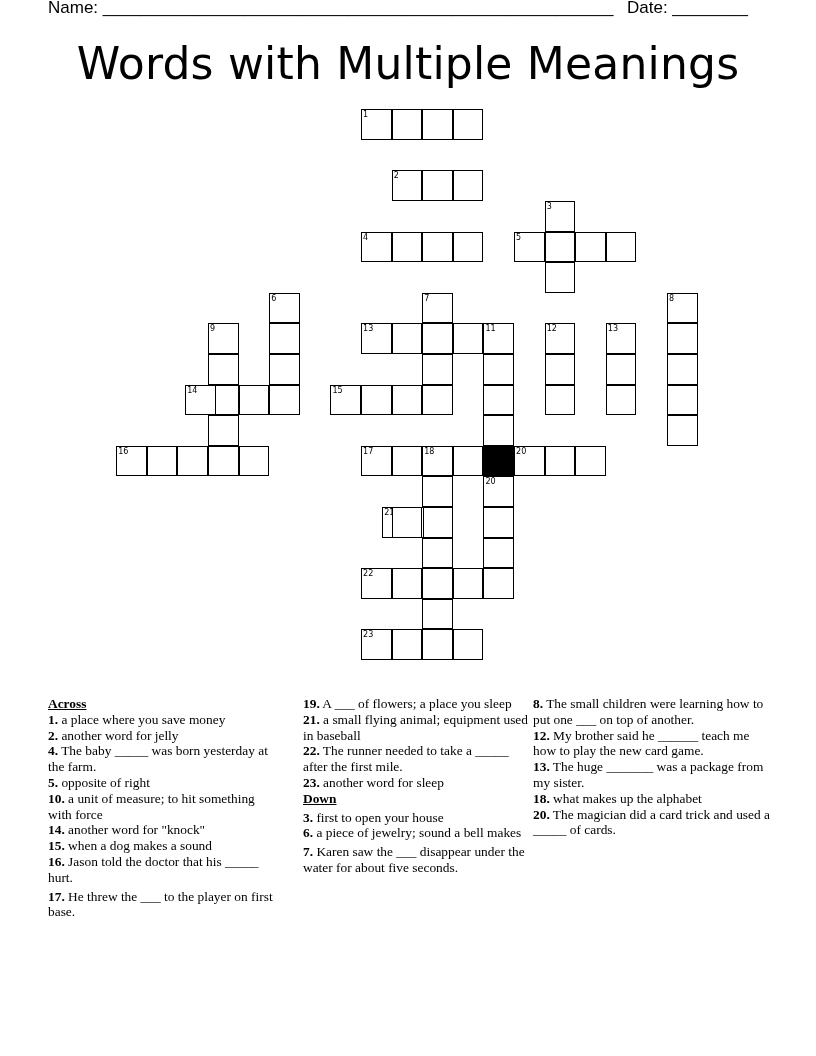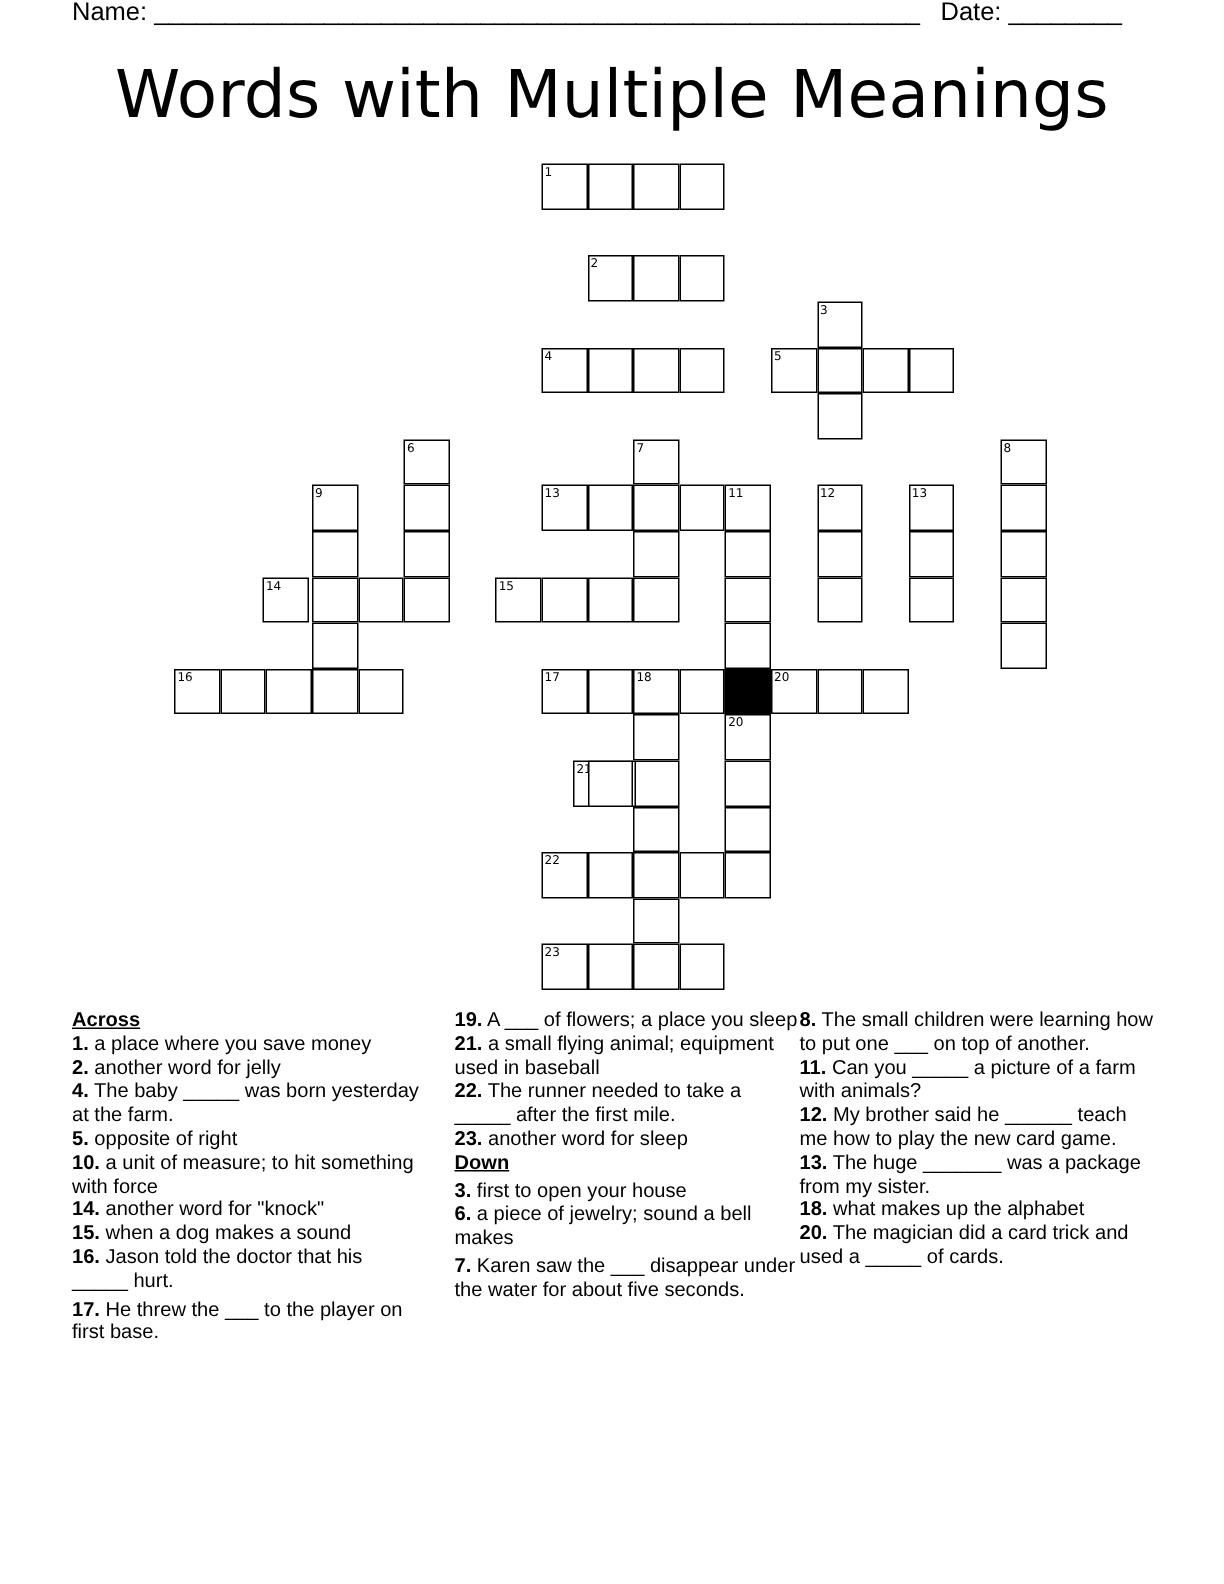--- a/index.html
+++ b/index.html
@@ -8,21 +8,21 @@
   .hdr-name { left: 48px; }
   .hdr-date { left: 627px; }
   .title { position: absolute; top: 36px; left: 0; width: 816px; text-align: center;
            font-family: "DejaVu Sans", sans-serif; font-size: 44px; line-height: 56px; letter-spacing: 0.2px; }
   .grid { position: absolute; left: 0; top: 0; width: 816px; height: 680px; }
   .cell { position: absolute; width: 30.6px; height: 30.6px; box-sizing: border-box;
           border: 1.5px solid #000; background: #fff; margin-left: -0.75px; margin-top: -0.75px; }
   .cell.black { background: #000; }
   .cell .num { position: absolute; left: 1px; top: 0px; font-family: "DejaVu Sans", sans-serif;
                font-size: 8px; line-height: 9px; }
-  .clues { position: absolute; top: 672px; font-family: Liberation Sans, sans-serif; font-size: 13.4px;
+  .clues { position: absolute; top: 696px; font-family: Liberation Serif, serif; font-size: 13.4px;
            line-height: 15.8px; }
   .col1 { left: 48px; width: 232px; }
   .col2 { left: 291px; width: 232px; margin-left: 12px; }
   .col3 { left: 533px; width: 240px; }
   .clue { margin: 0 0 0 0; }
   .clue.gap { margin-top: 3px; }
   .clue b { font-weight: bold; }
   .sec { font-weight: bold; text-decoration: underline; }
 </style>
 </head>
@@ -101,21 +101,21 @@
     <div class="cell" style="left: 545.4px; top: 324.2px;">
       <span class="num">12</span>
     </div>
     <div class="cell" style="left: 545.4px; top: 354.8px;"></div>
     <div class="cell" style="left: 545.4px; top: 385.4px;"></div>
     <div class="cell" style="left: 606.6px; top: 324.2px;">
       <span class="num">13</span>
     </div>
     <div class="cell" style="left: 606.6px; top: 354.8px;"></div>
     <div class="cell" style="left: 606.6px; top: 385.4px;"></div>
-    <div class="cell" style="left: 176px; top: 385.4px;">
+    <div class="cell" style="left: 186px; top: 385.4px;">
       <span class="num">14</span>
     </div>
     <div class="cell" style="left: 239.4px; top: 385.4px;"></div>
     <div class="cell" style="left: 331.2px; top: 385.4px; text-align: center;">
       <span class="num">15</span>
     </div>
     <div class="cell" style="left: 361.8px; top: 385.4px;"></div>
     <div class="cell" style="left: 392.4px; top: 385.4px;"></div>
     <div class="cell" style="left: 117px; top: 446.6px;">
       <span class="num">16</span>
@@ -184,18 +184,17 @@
   <div class="clue"><b>22.</b><span> The runner needed to take a _____ after the first mile.</span></div>
   <div class="clue"><b>23.</b><span> another word for sleep</span></div>
   <div class="sec">Down</div>
   <div class="clue gap"><b>3.</b><span> first to open your house</span></div>
   <div class="clue"><b>6.</b><span> a piece of jewelry; sound a bell makes</span></div>
   <div class="clue gap"><b>7.</b><span> Karen saw the ___ disappear under the water for about five seconds.</span></div>
 </div>
 
 <div class="clues col3">
   <div class="clue"><b>8.</b><span> The small children were learning how to put one ___ on top of another.</span></div>
-  <div class="clue"><b>11.</b><span> Can you _____ a picture of a farm with animals?</span></div>
   <div class="clue"><b>12.</b><span> My brother said he ______ teach me how to play the new card game.</span></div>
   <div class="clue"><b>13.</b><span> The huge _______ was a package from my sister.</span></div>
   <div class="clue"><b>18.</b><span> what makes up the alphabet</span></div>
   <div class="clue"><b>20.</b><span> The magician did a card trick and used a _____ of cards.</span></div>
 </div>
 
 </body></html>

